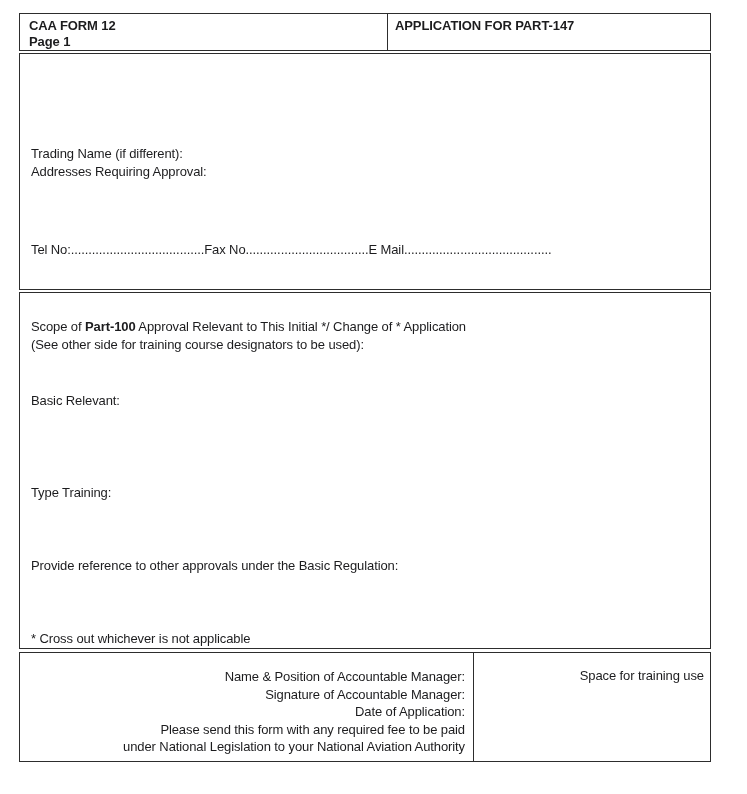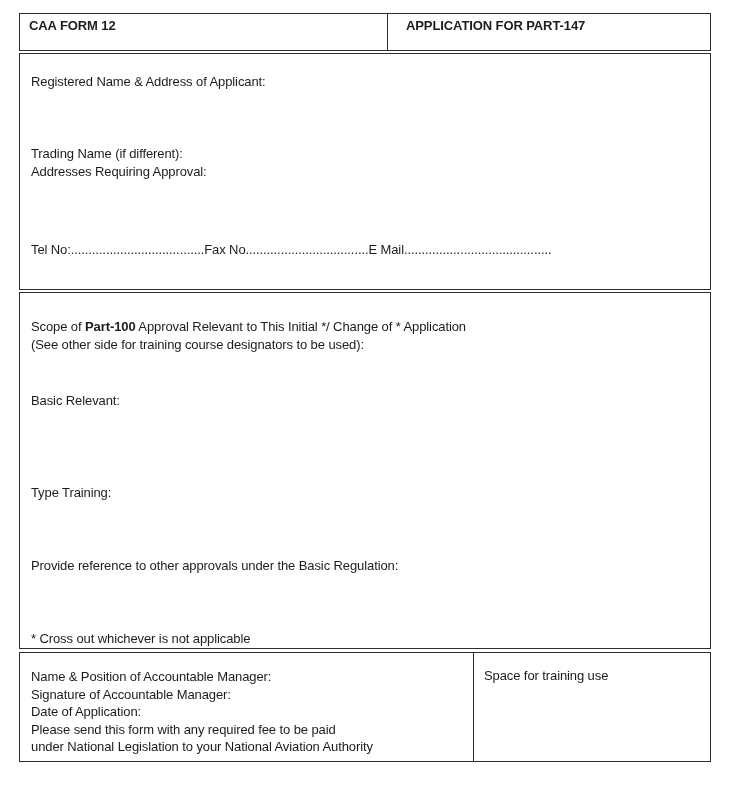--- a/index.html
+++ b/index.html
@@ -23,32 +23,32 @@
   .box {
     position: absolute;
     left: 0;
     width: 692px;
     border: 1.5px solid #2d2d2d;
     background: #ffffff;
   }
   .box-header { top: 0; height: 38px; display: flex; }
   .box-applicant { top: 40px; height: 237px; }
   .box-scope { top: 279px; height: 357px; }
-  .box-footer { top: 639px; height: 110px; display: flex; }
+  .box-footer { top: 639px; height: 110px; display: flex; text-align: right; }
 
   .hcell {
     padding: 4px 8px 0 9px;
     font-weight: 700;
     font-size: 13px;
     line-height: 16px;
     letter-spacing: -0.1px;
     white-space: nowrap;
   }
   .hcell-left { width: 367px; }
-  .hcell-right { flex: 1; border-left: 1.5px solid #2d2d2d; padding-left: 18px; }
+  .hcell-right { flex: 1; border-left: 1.5px solid #2d2d2d; padding-left: 7px; }
 
   .line {
     position: absolute;
     left: 11px;
     font-size: 13px;
     line-height: 15px;
     letter-spacing: -0.1px;
     white-space: nowrap;
   }
   .bold { font-weight: 700; }
@@ -71,28 +71,28 @@
 </style>
 </head>
 <body>
 
 <div class="page">
   <div class="form">
 
     <div class="box box-header">
       <div class="hcell hcell-left">
         <div>CAA FORM 12</div>
+        <div>Page 1</div>
       </div>
       <div class="hcell hcell-right">
         <div>APPLICATION FOR PART-147</div>
       </div>
     </div>
 
     <div class="box box-applicant">
-      <div class="line" style="top:20px">Registered Name &amp; Address of Applicant:</div>
       <div class="line" style="top:92px">Trading Name (if different):</div>
       <div class="line" style="top:110px">Addresses Requiring Approval:</div>
       <div class="line" style="top:188px">Tel No:......................................Fax No...................................E Mail..........................................</div>
     </div>
 
     <div class="box box-scope">
       <div class="line" style="top:26px">
         <span>Scope of </span><span class="bold">Part-100</span><span> Approval Relevant to This Initial */ Change of * Application</span>
       </div>
       <div class="line" style="top:44px">(See other side for training course designators to be used):</div>

